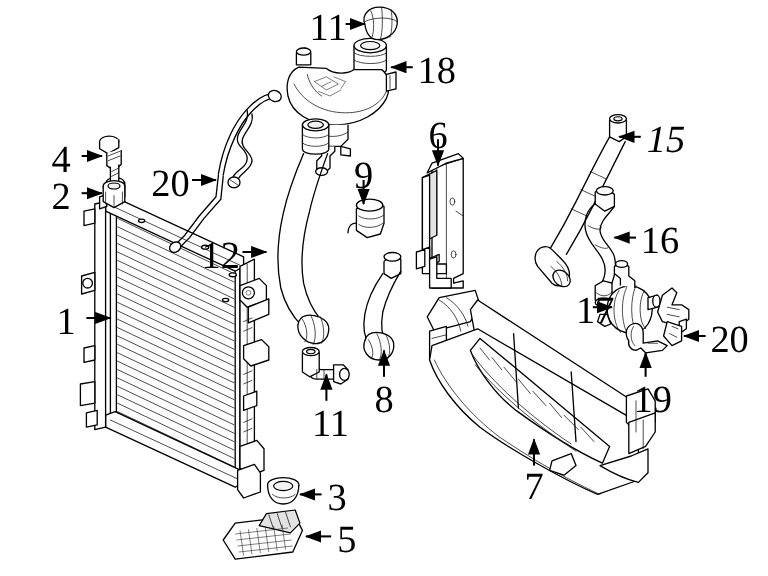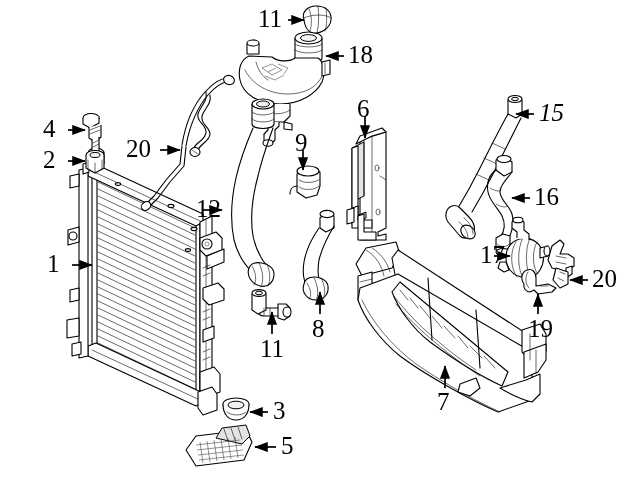--- a/index.html
+++ b/index.html
@@ -52,21 +52,21 @@
   }
   .filld {
     fill: #e3e3e3;
     stroke: #000000;
     stroke-width: 1.0;
     stroke-linejoin: round;
   }
   .callout-num {
     position: absolute;
     font-family: "Liberation Serif", serif;
-    font-size: 25px;
+    font-size: 32px;
     color: #000000;
     line-height: 1;
     white-space: nowrap;
     user-select: none;
   }
 </style>
 </head>
 <body>
 
 <div id="canvas">
@@ -527,21 +527,21 @@
   <div class="callout-num" style="left:43px;  top:147px;">2</div>
   <div class="callout-num" style="left:273px; top:398px;">3</div>
   <div class="callout-num" style="left:43px;  top:116px;">4</div>
   <div class="callout-num" style="left:281px; top:433px;">5</div>
   <div class="callout-num" style="left:357px; top:96px;">6</div>
   <div class="callout-num" style="left:437px; top:389px;">7</div>
   <div class="callout-num" style="left:312px; top:316px;">8</div>
   <div class="callout-num" style="left:295px; top:130px;">9</div>
   <div class="callout-num" style="left:348px; top:42px;">18</div>
   <div class="callout-num" style="left:258px; top:6px;">11</div>
-  <div class="callout-num" style="left:168px; top:196px;margin-left:28px;">12</div>
+  <div class="callout-num" style="left:168px; top:196px;">12</div>
   <div class="callout-num" style="left:126px; top:136px;">20</div>
   <div class="callout-num" style="left:260px; top:336px;">11</div>
   <div class="callout-num" style="left:539px; top:100px;font-style:italic;">15</div>
   <div class="callout-num" style="left:534px; top:184px;text-align:center;">16</div>
   <div class="callout-num" style="left:480px; top:242px;">17</div>
   <div class="callout-num" style="left:592px; top:266px;">20</div>
   <div class="callout-num" style="left:528px; top:316px;">19</div>
 
 </div>
 

